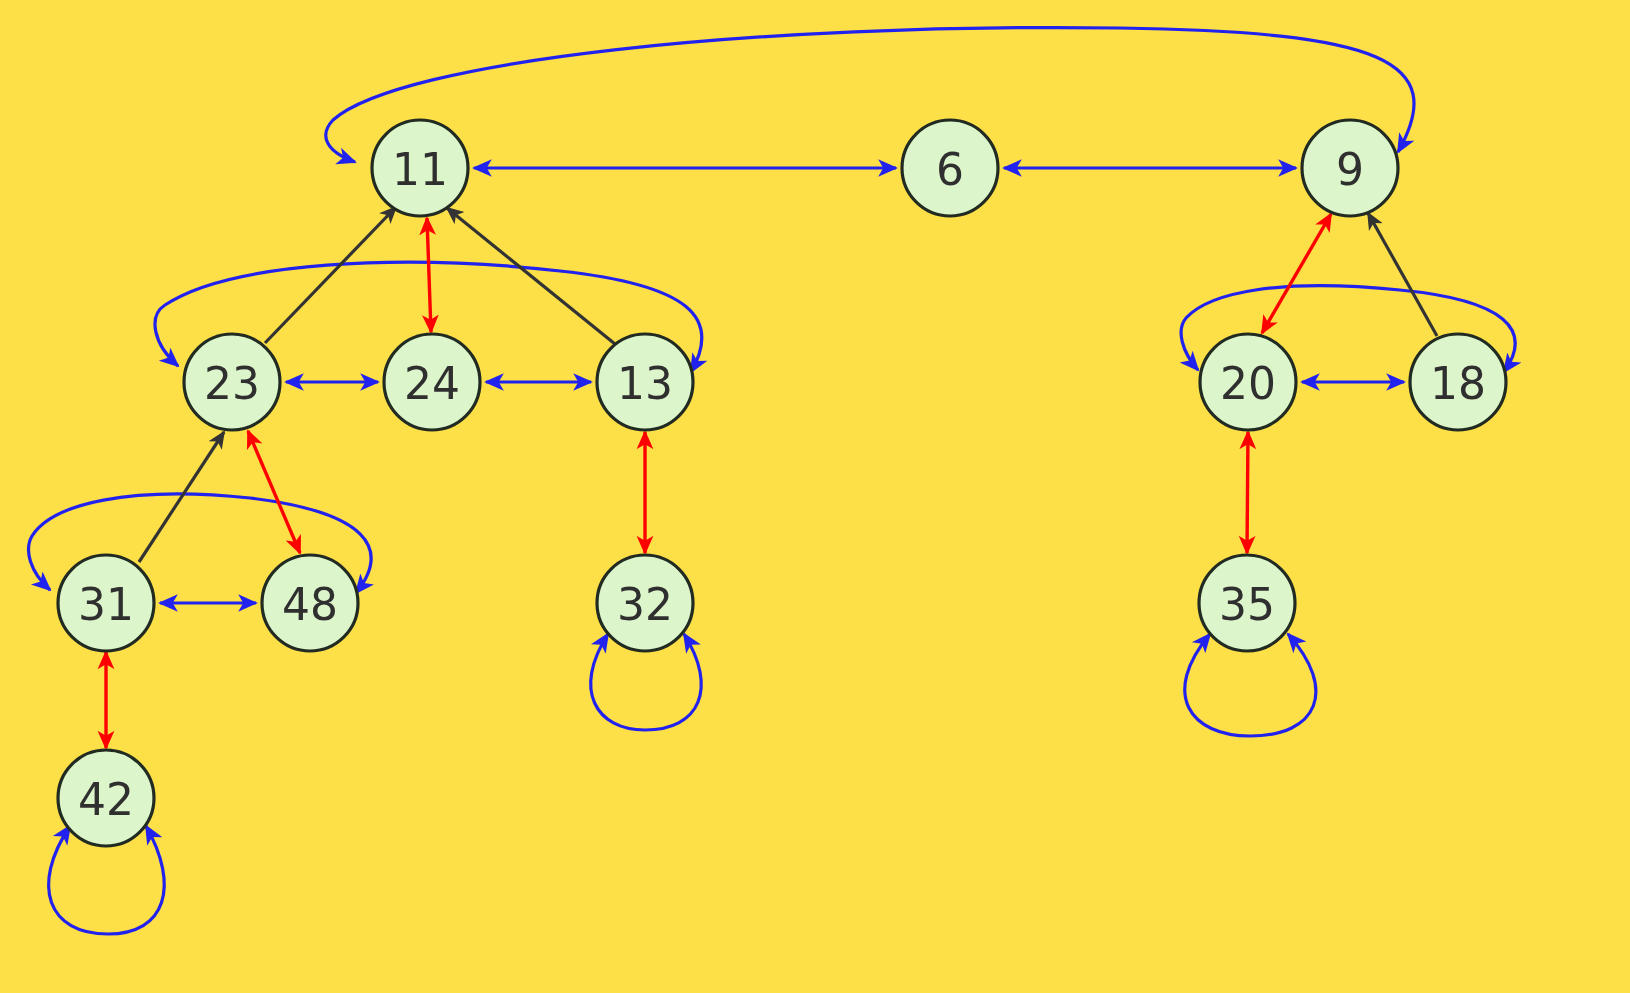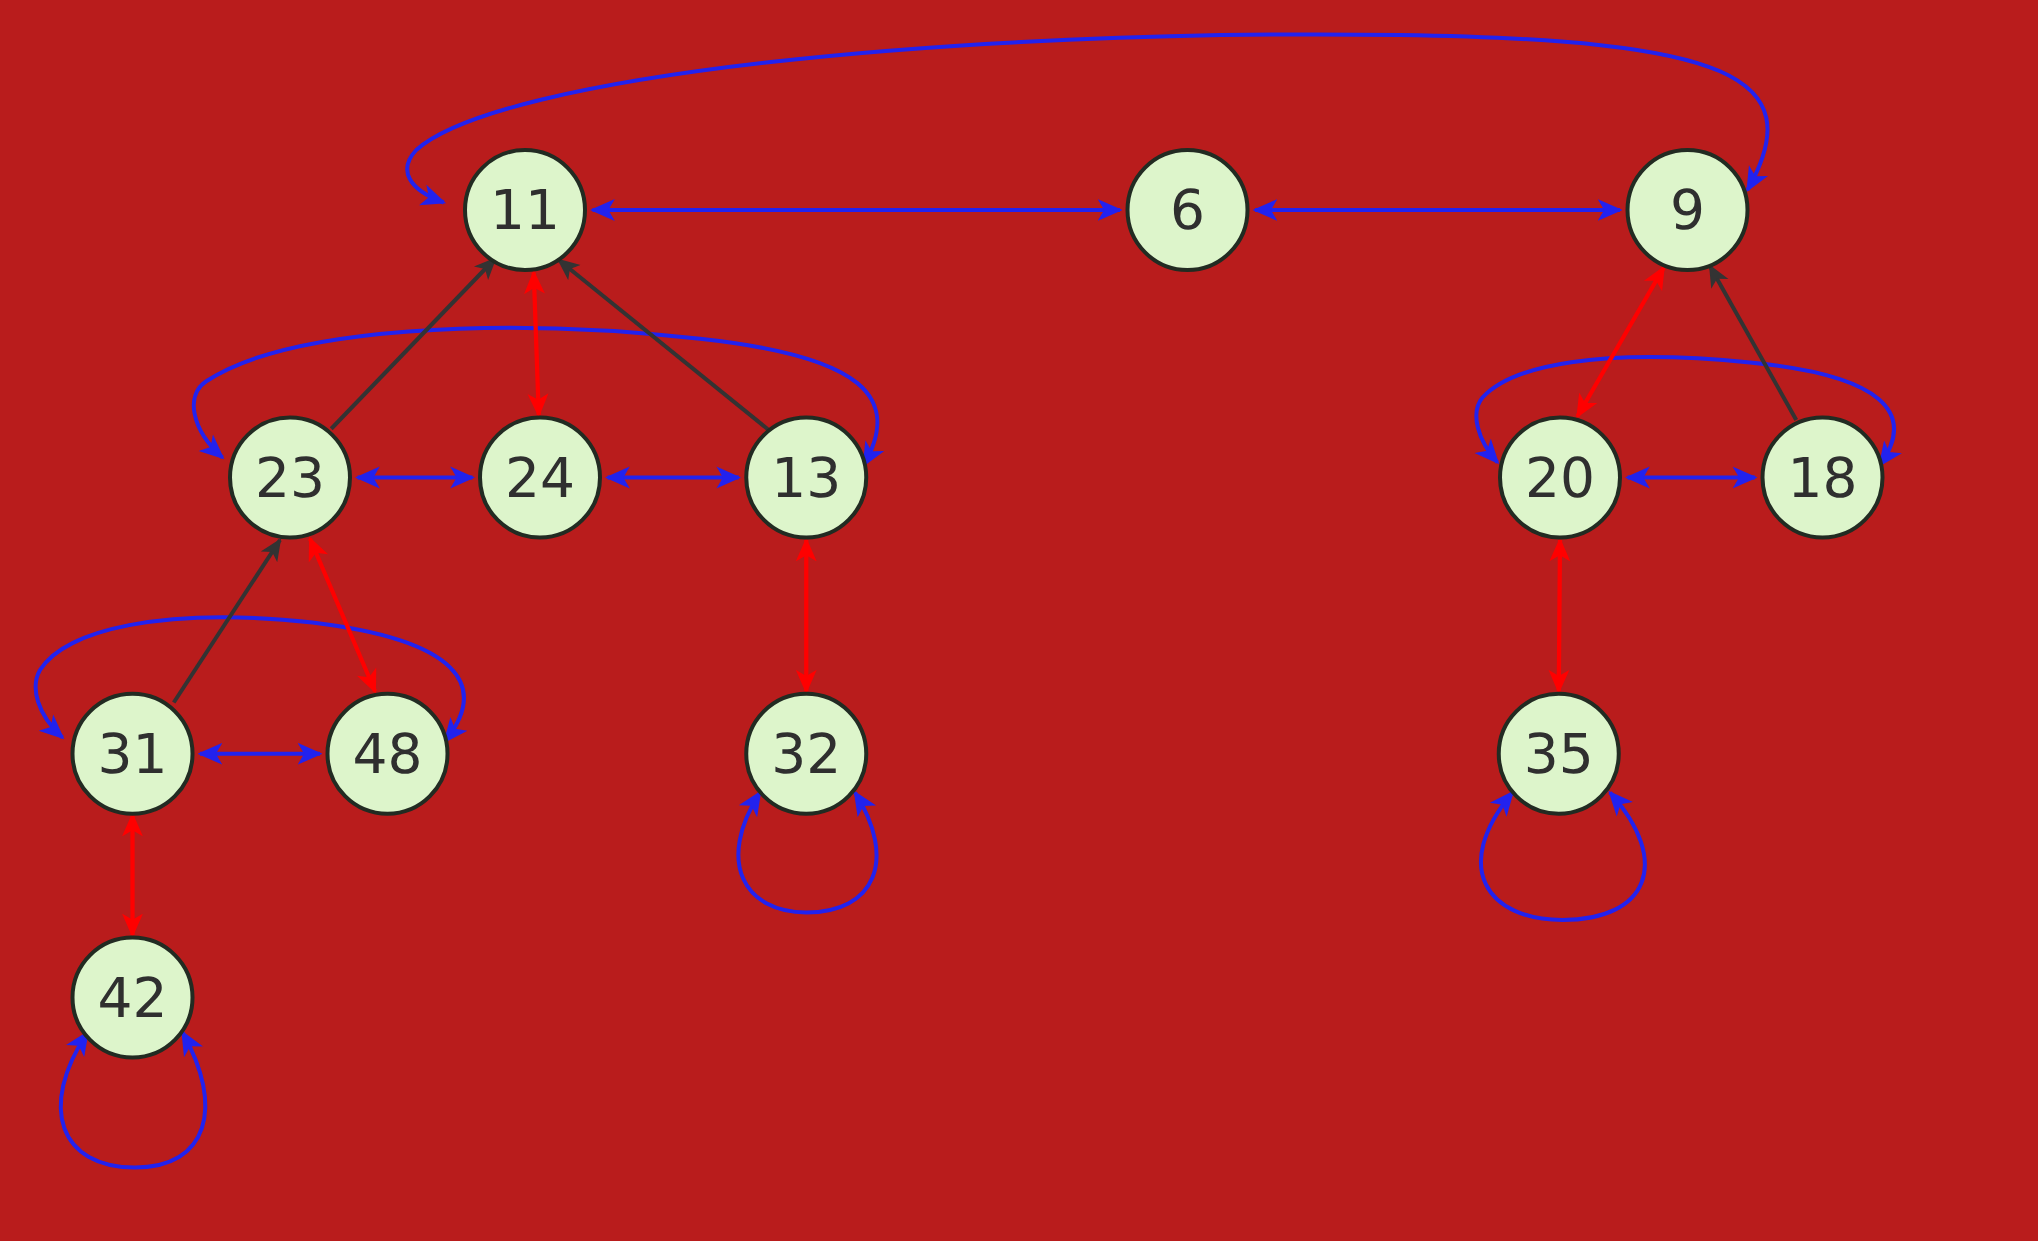--- a/index.html
+++ b/index.html
@@ -11,21 +11,21 @@
   body {
     width: 1630px;
     height: 993px;
     overflow: hidden;
     font-family: "DejaVu Sans", "Liberation Sans", sans-serif;
   }
   #canvas {
     position: relative;
     width: 1630px;
     height: 993px;
-    background: #b91c1c;
+    background: #fde047;
   }
   svg#graph {
     position: absolute;
     left: 0;
     top: 0;
     width: 1630px;
     height: 993px;
     display: block;
   }
   .node-circle {

